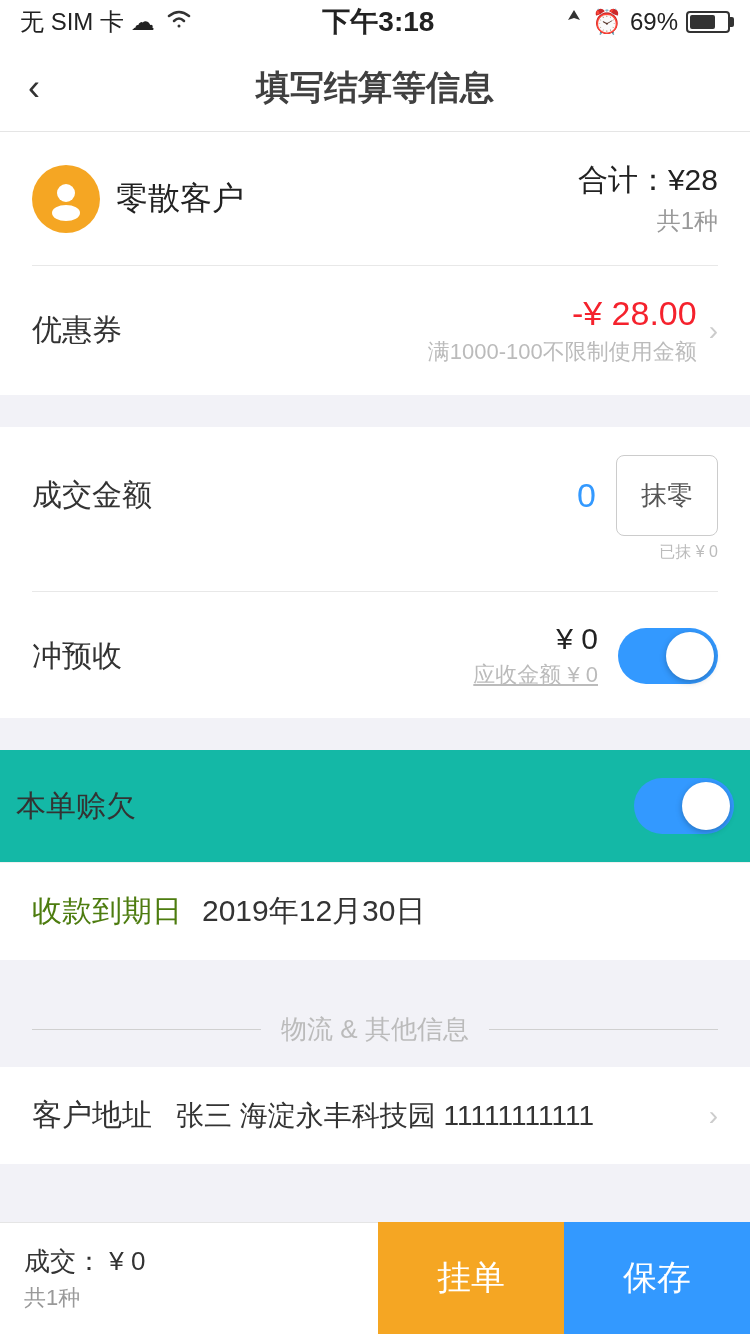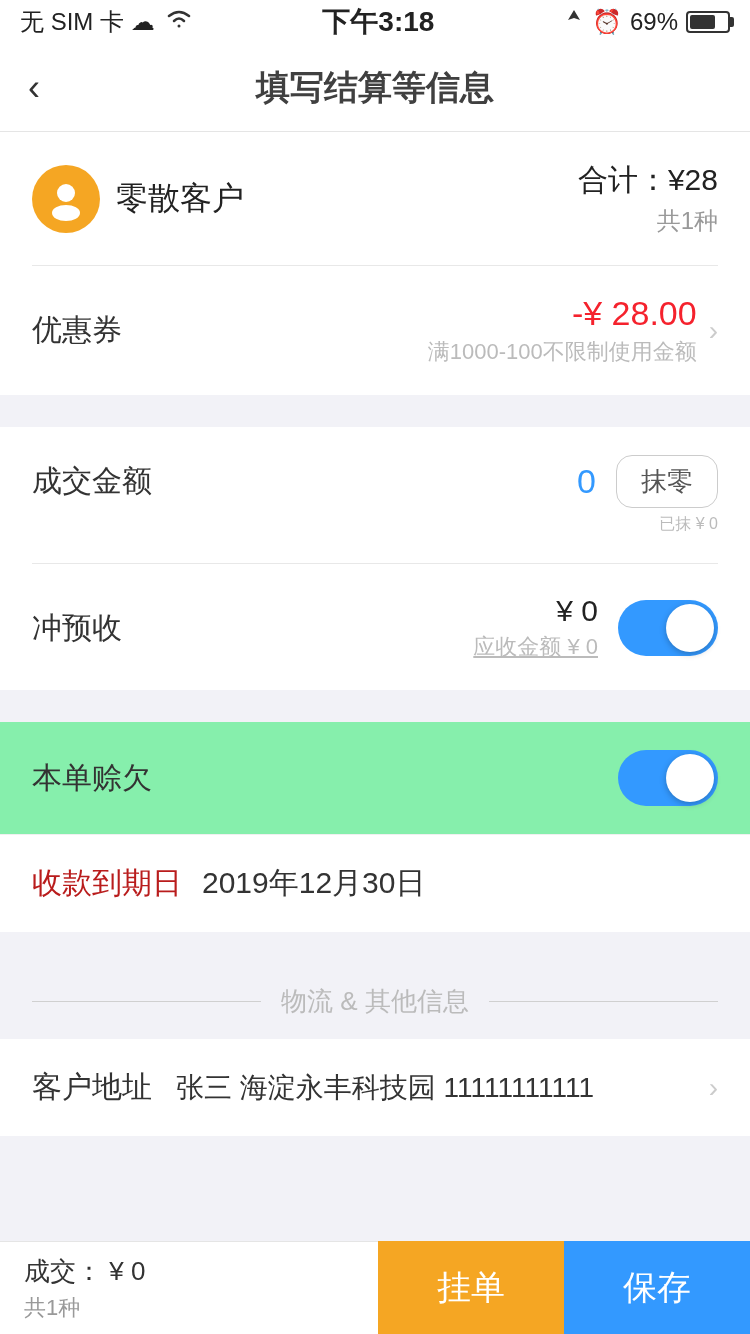--- a/index.html
+++ b/index.html
@@ -198,22 +198,22 @@
       align-items: center;
       gap: 20px;
     }
     .transaction-amount {
       font-size: 34px;
       color: #3399ff;
       font-weight: 500;
     }
     .round-btn {
       border: 1.5px solid #ccc;
-      border-radius: 16px;
-      padding: 8px 24px;
+      border-radius: 8px;
+      padding: 22px 24px;
       font-size: 26px;
       color: #555;
       background: #fff;
       cursor: pointer;
     }
     .transaction-sub {
       font-size: 16px;
       color: #bbb;
       margin-top: 6px;
       text-align: right;
@@ -269,22 +269,22 @@
       border-radius: 50%;
       position: absolute;
       top: 4px;
       right: 4px;
       box-shadow: 0 2px 6px rgba(0,0,0,0.25);
       transition: right 0.2s;
     }
 
     
     .debt-section {
-      background: #86efac;
-      padding: 28px 32px;
+      background: #14b8a6;
+      padding: 28px 16px;
       display: flex;
       align-items: center;
       justify-content: space-between;
       margin-bottom: 0;
     }
     .debt-label {
       font-size: 30px;
       color: #333;
     }
 
@@ -292,21 +292,21 @@
     .duedate-row {
       background: #fff;
       padding: 28px 32px;
       display: flex;
       align-items: center;
       gap: 20px;
       border-top: 1px solid #f0f0f0;
     }
     .duedate-label {
       font-size: 30px;
-      color: #b91c1c;
+      color: #4d7c0f;
     }
     .duedate-value {
       font-size: 30px;
       color: #333;
     }
 
     
     .logistics-sep {
       background: #f2f2f7;
       padding: 20px 32px;
@@ -344,21 +344,21 @@
       color: #333;
       flex: 1;
     }
 
     
     .bottom-bar {
       position: fixed;
       bottom: 0;
       left: 0;
       width: 750px;
-      height: 93px;
+      height: 112px;
       display: flex;
       background: #fff;
     }
     .bottom-summary {
       flex: 1;
       display: flex;
       flex-direction: column;
       justify-content: center;
       padding: 0 24px;
       border-top: 1px solid #e5e5e5;

